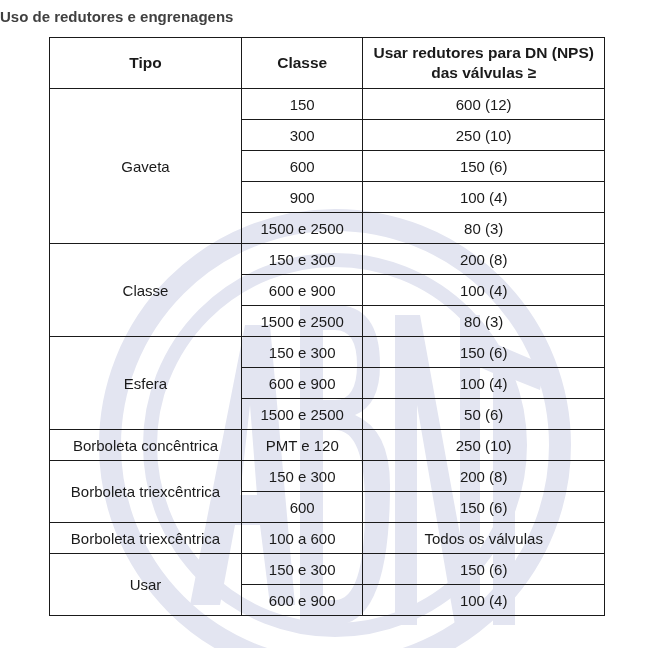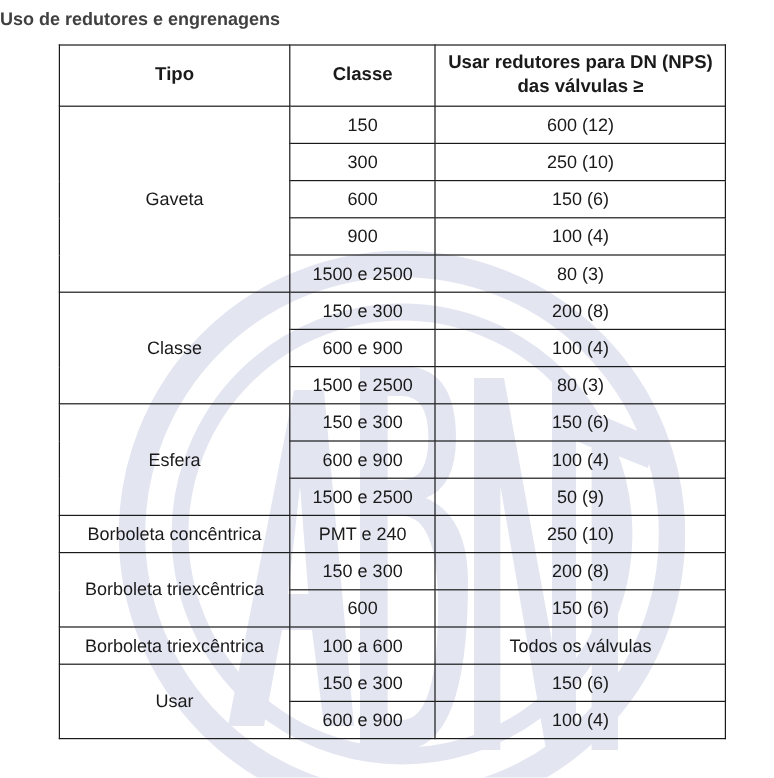--- a/index.html
+++ b/index.html
@@ -105,25 +105,25 @@
         <td rowspan="3">Esfera</td>
         <td>150 e 300</td>
         <td>150 (6)</td>
       </tr>
       <tr>
         <td>600 e 900</td>
         <td>100 (4)</td>
       </tr>
       <tr>
         <td>1500 e 2500</td>
-        <td>50 (9)</td>
+        <td>50 (6)</td>
       </tr>
       <tr>
         <td rowspan="1">Borboleta concêntrica</td>
-        <td>PMT e 240</td>
+        <td>PMT e 120</td>
         <td>250 (10)</td>
       </tr>
       <tr>
         <td rowspan="2">Borboleta triexcêntrica</td>
         <td>150 e 300</td>
         <td>200 (8)</td>
       </tr>
       <tr>
         <td>600</td>
         <td>150 (6)</td>

